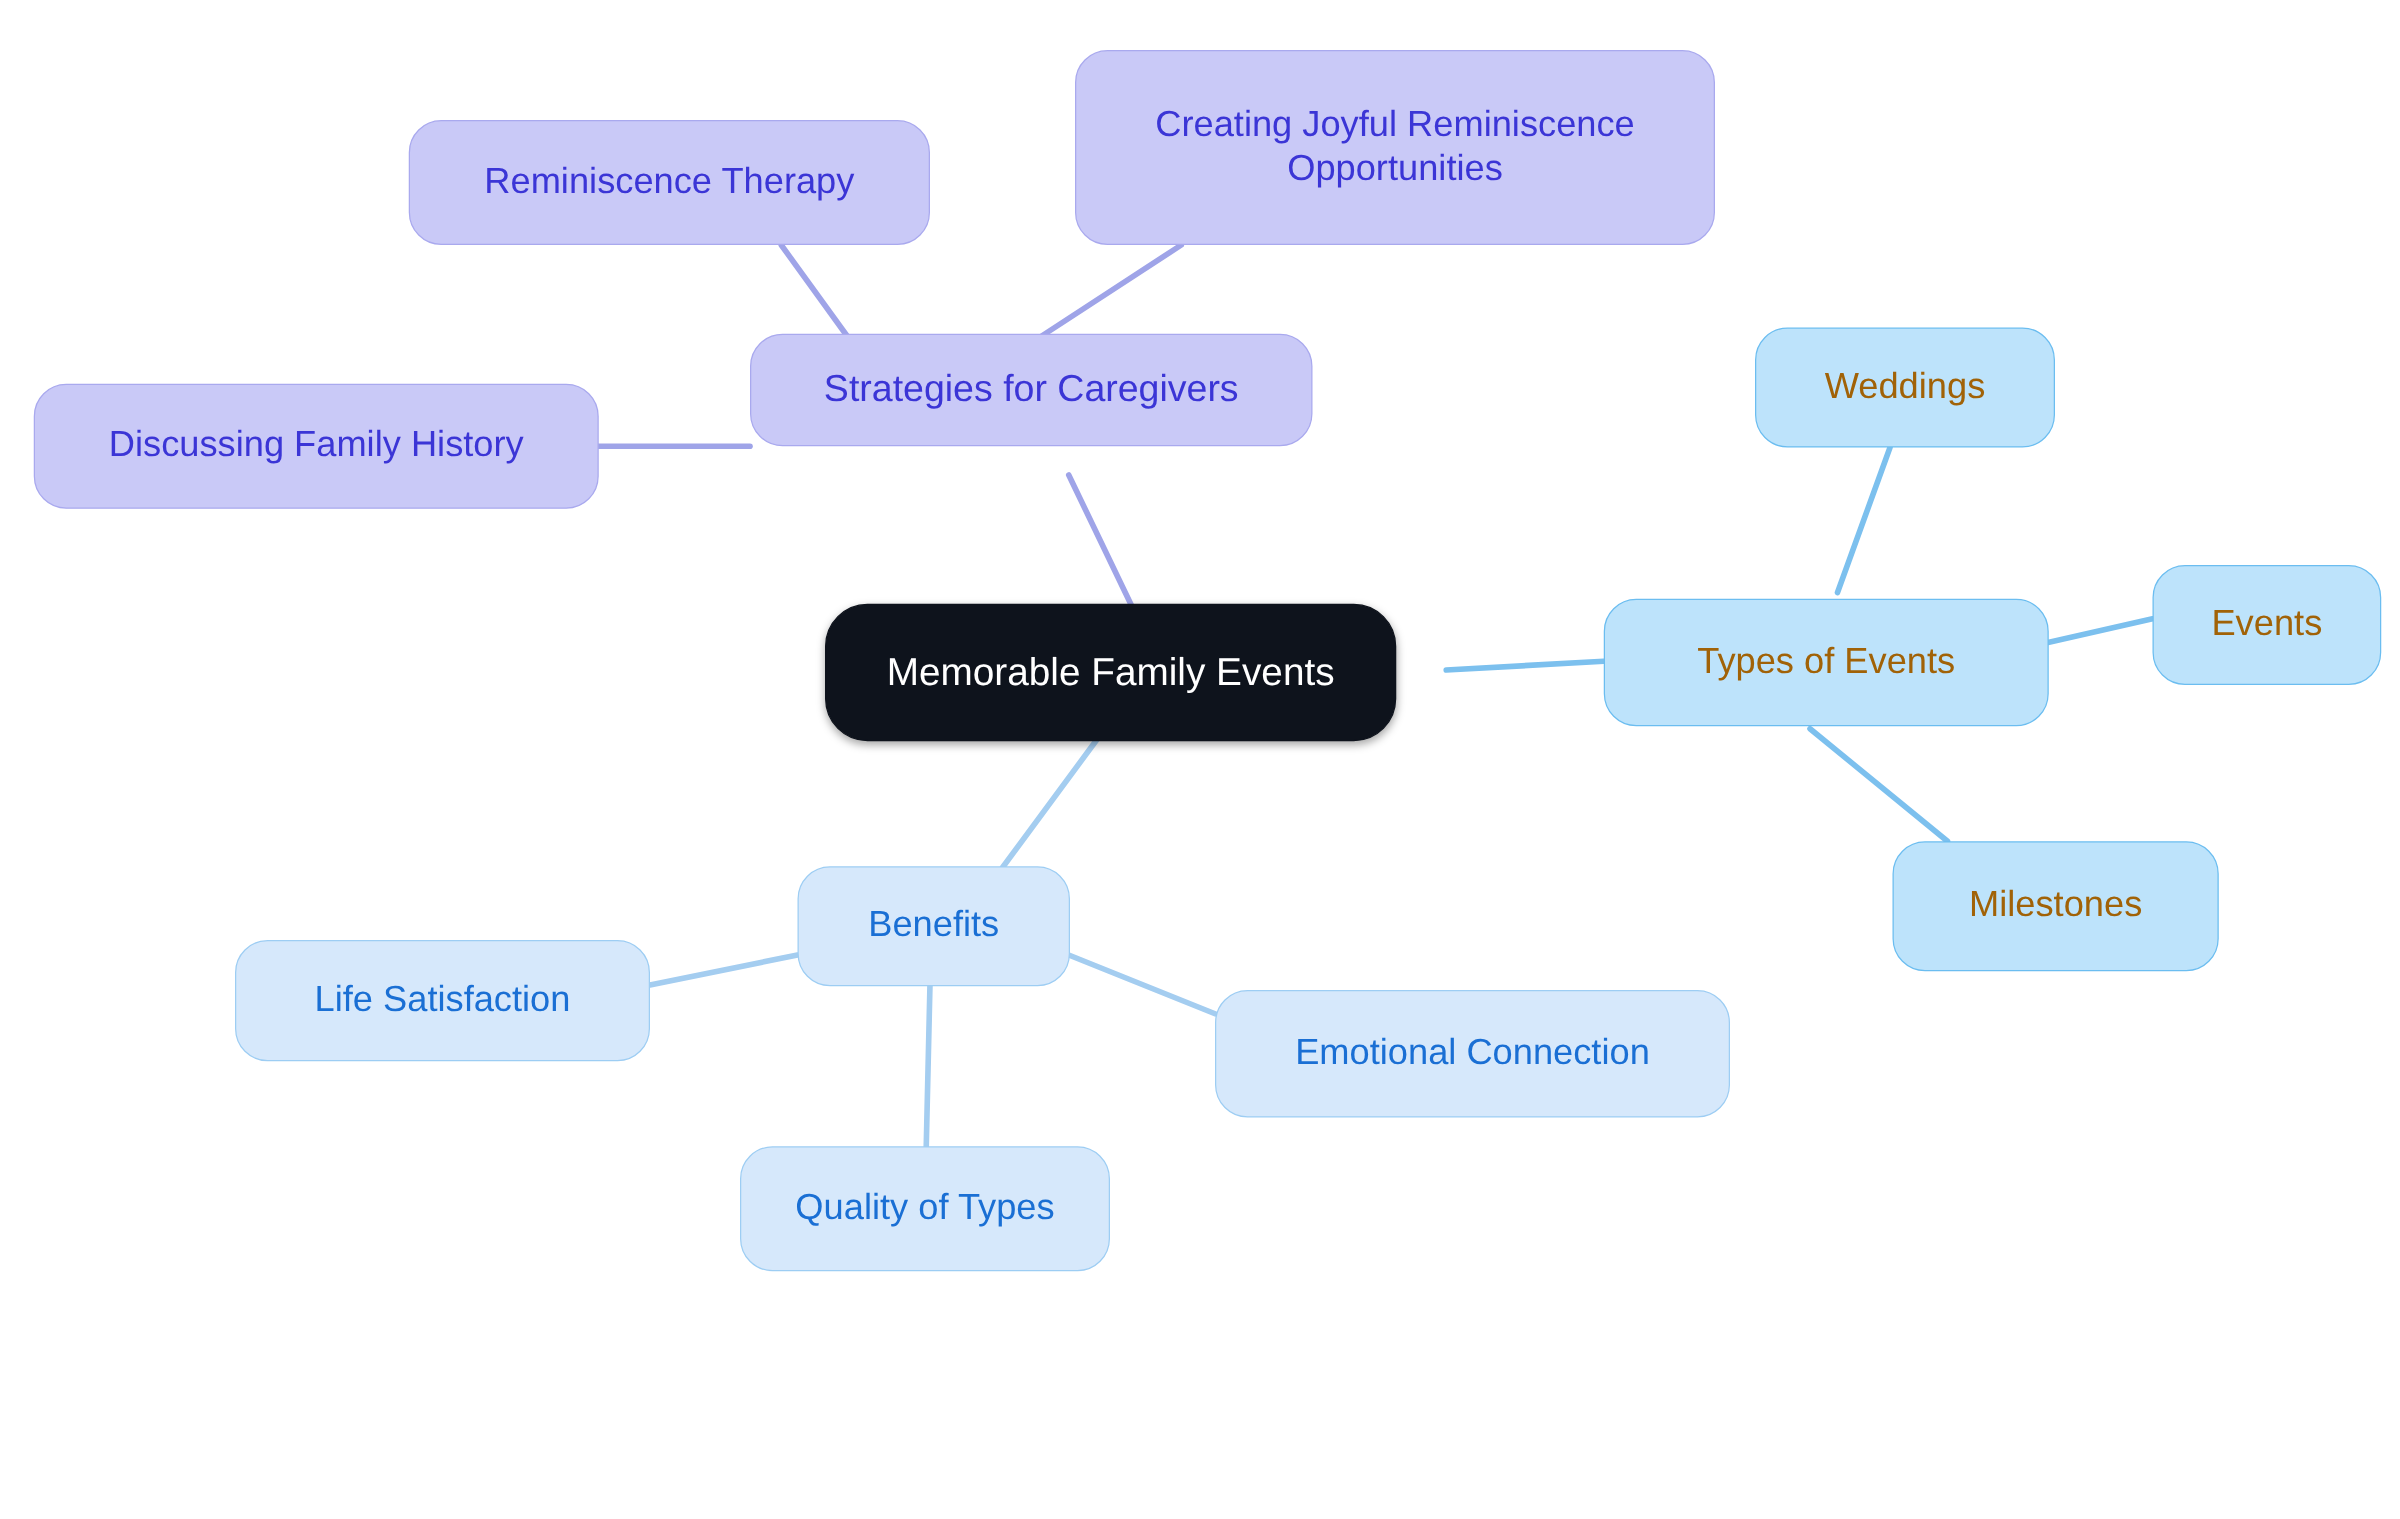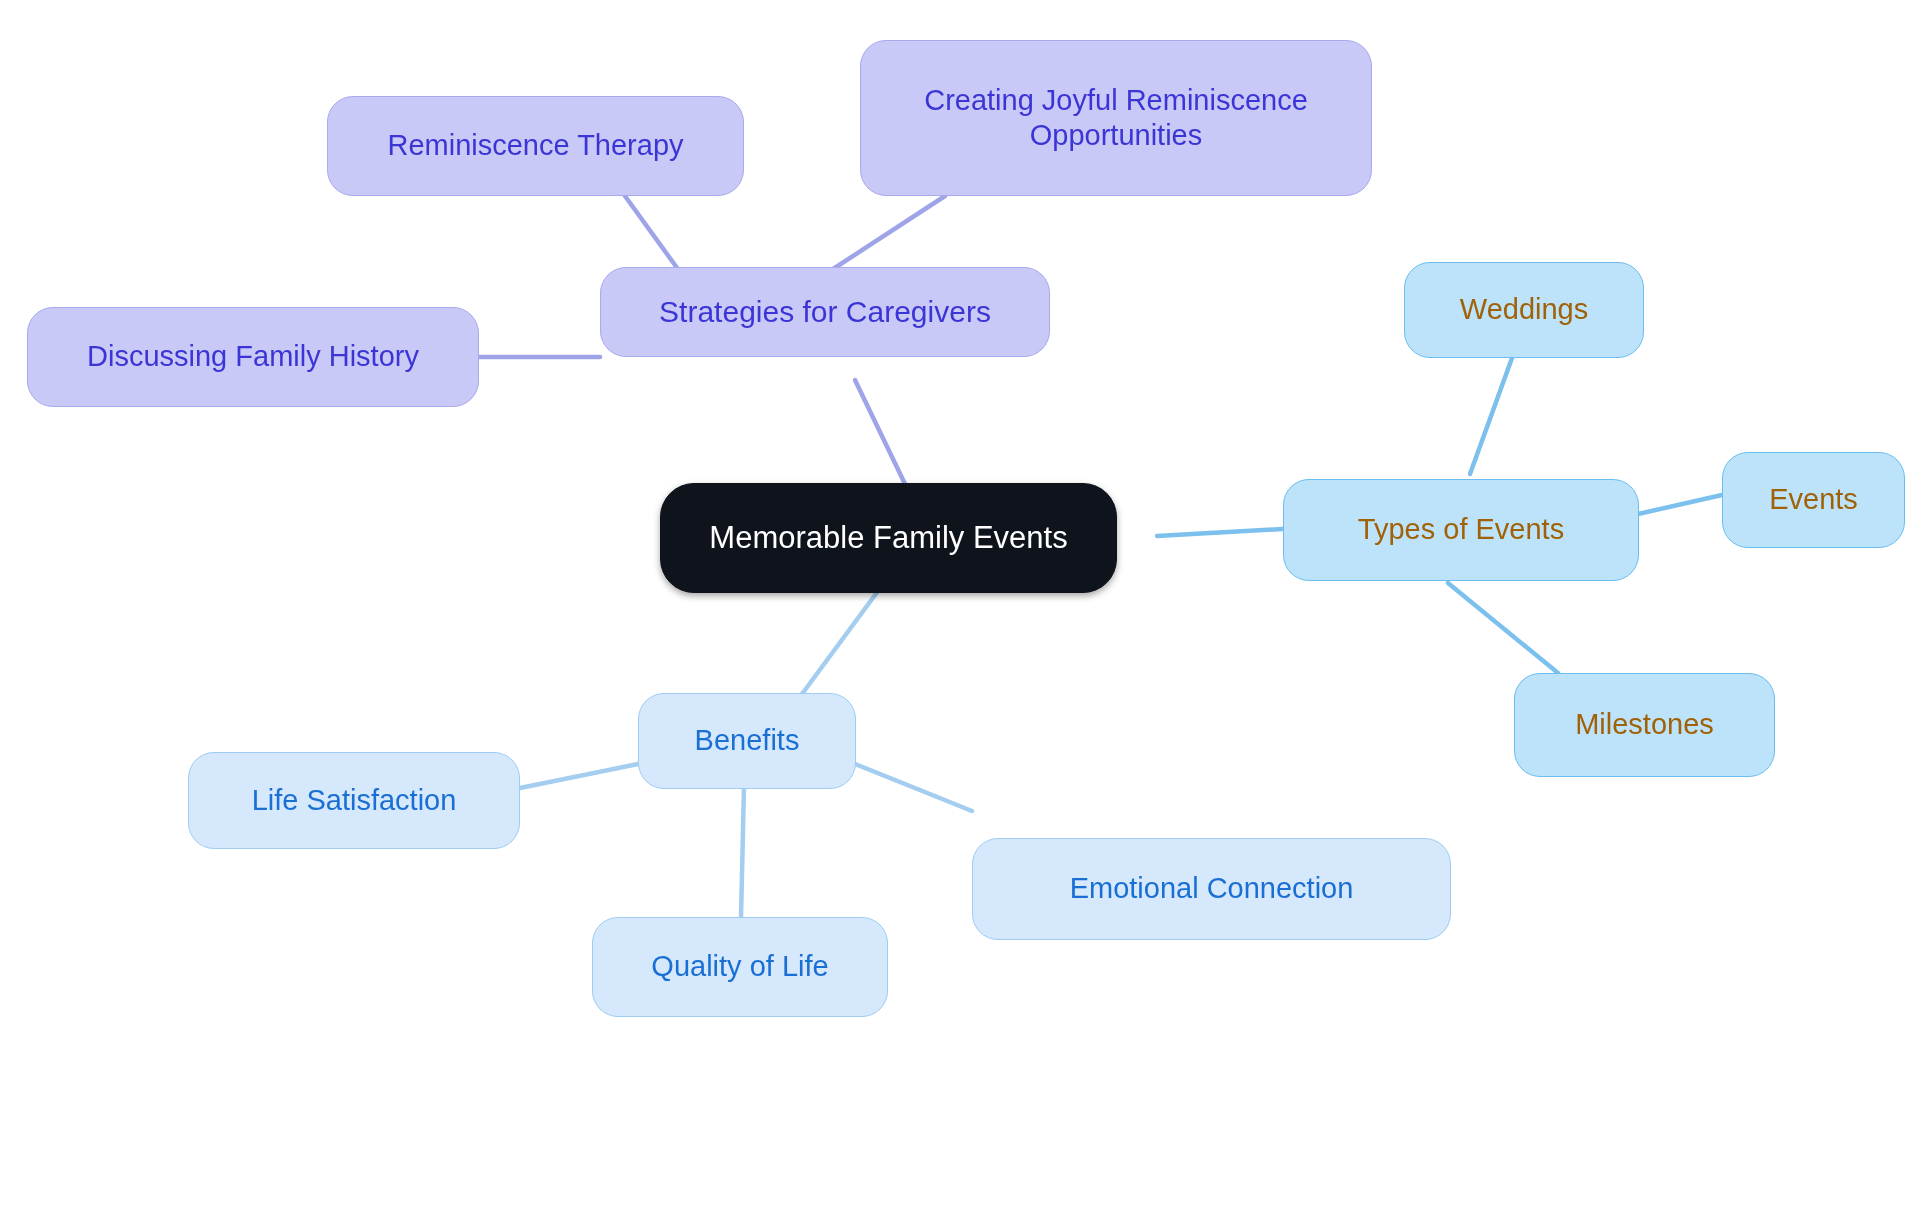--- a/index.html
+++ b/index.html
@@ -139,18 +139,18 @@
   <div class="node blue" style="left:1404px; top:262px; width:240px; height:96px;">Weddings</div>
 
   <div class="node blue" style="left:1722px; top:452px; width:183px; height:96px;">Events</div>
 
   <div class="node blue" style="left:1514px; top:673px; width:261px; height:104px;">Milestones</div>
 
   <div class="node paleblue" style="left:638px; top:693px; width:218px; height:96px;">Benefits</div>
 
   <div class="node paleblue" style="left:188px; top:752px; width:332px; height:97px;">Life Satisfaction</div>
 
-  <div class="node paleblue" style="left:972px; top:792px; width:479px; height:102px;margin-top:46px;">Emotional Connection</div>
+  <div class="node paleblue" style="left:972px; top:792px; width:412px; height:102px;">Emotional Connection</div>
 
-  <div class="node paleblue" style="left:592px; top:917px; width:296px; height:100px;">Quality of Life</div>
+  <div class="node paleblue" style="left:592px; top:917px; width:296px; height:100px;">Quality of Types</div>
 
 
 </div>
 
 </body></html>

